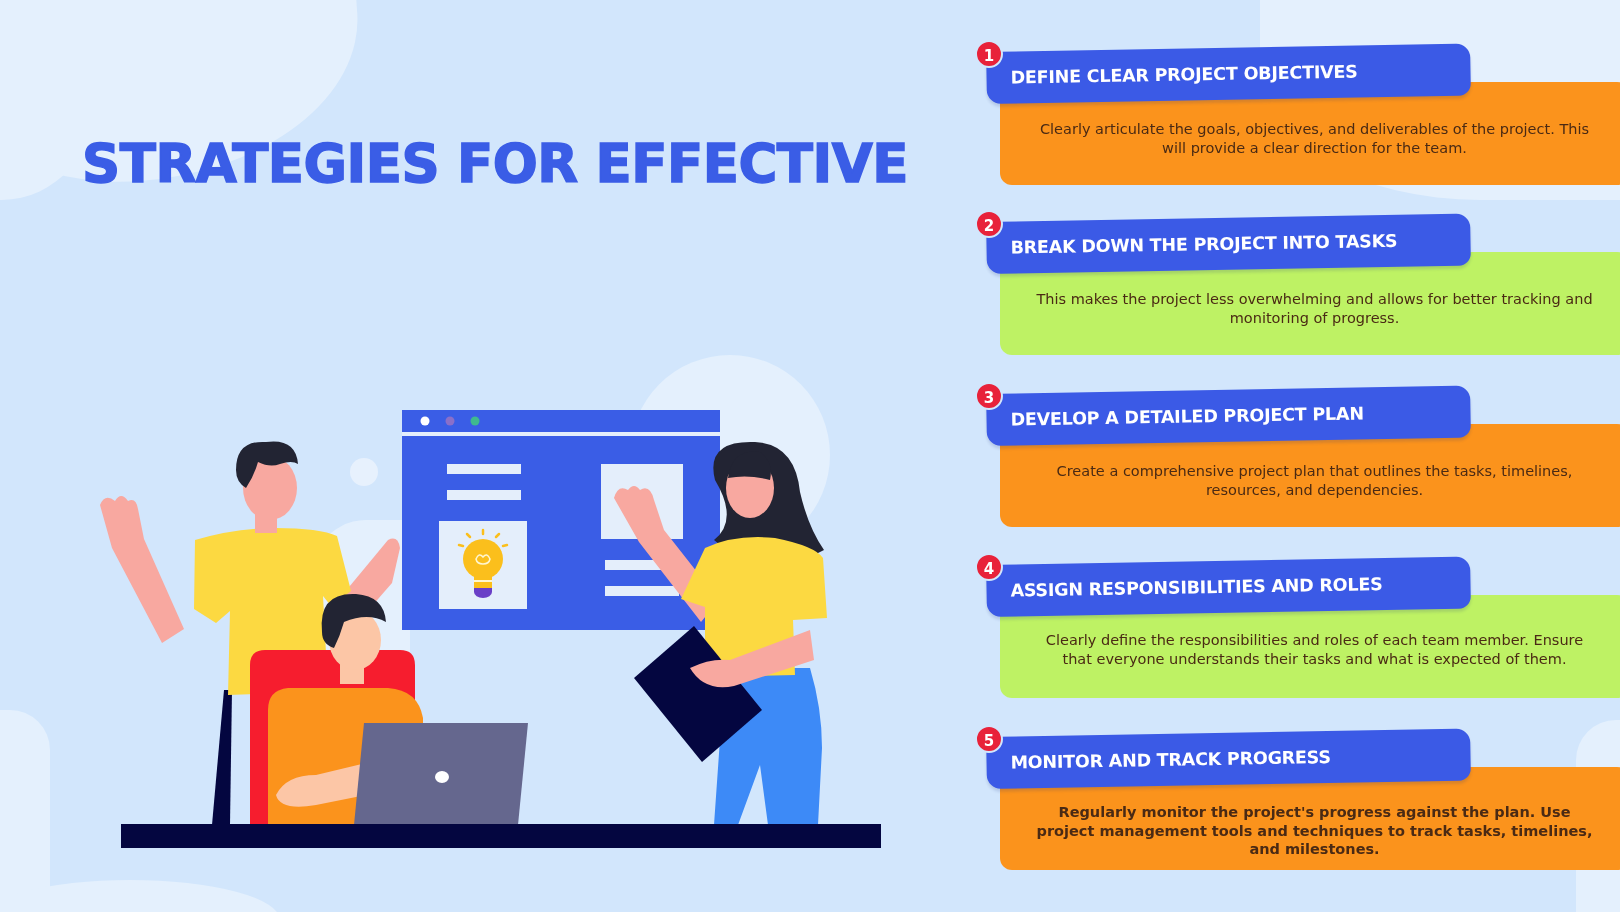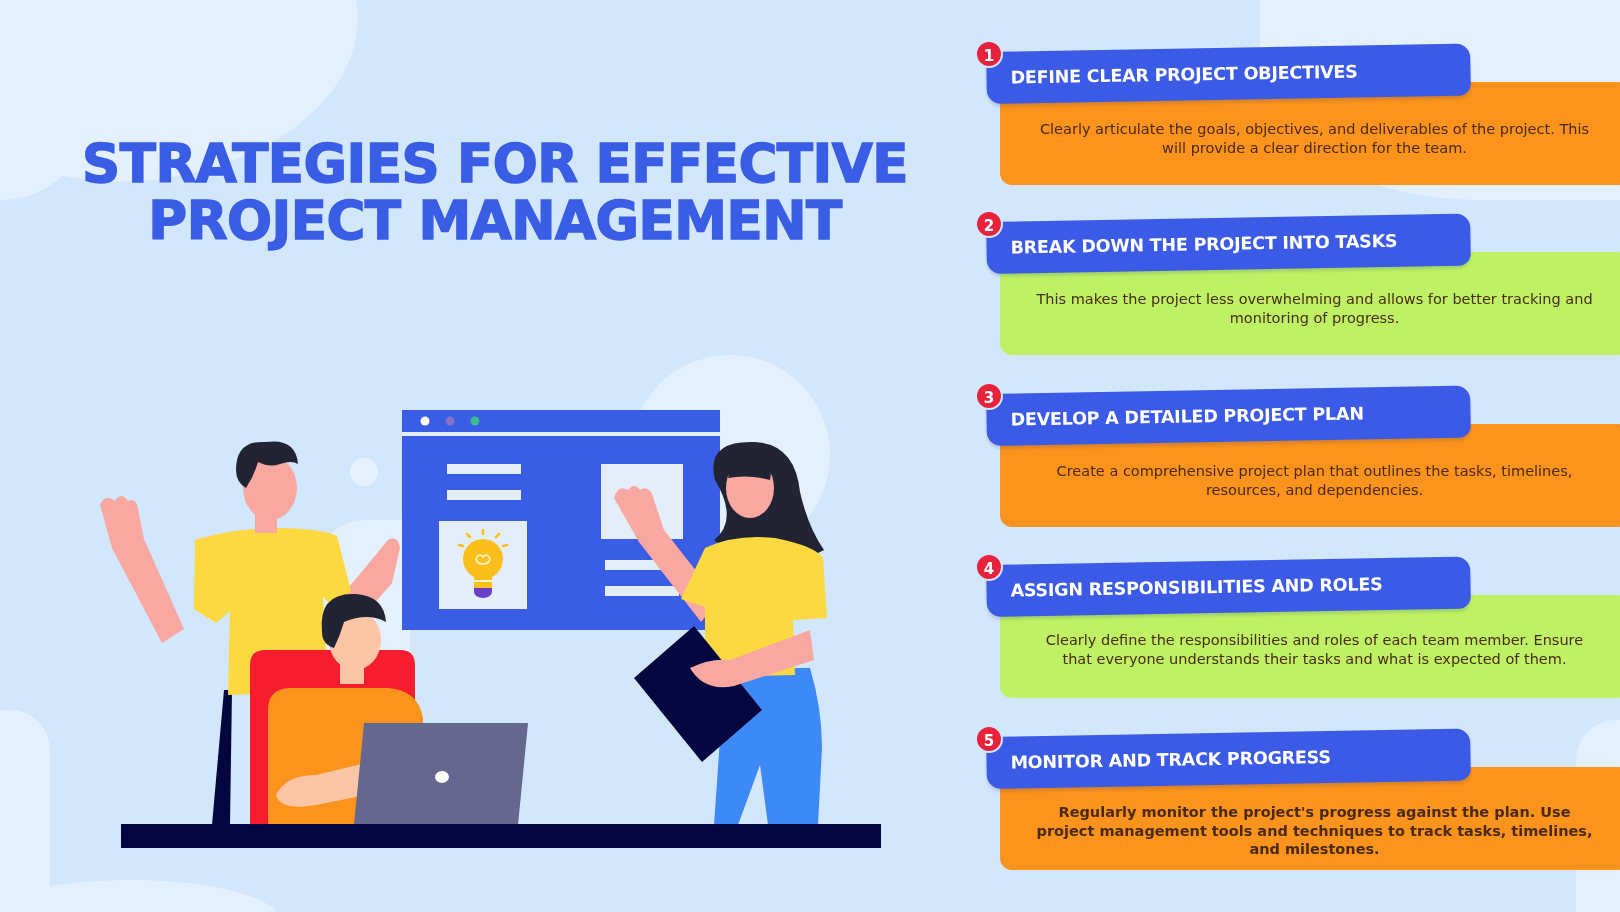--- a/index.html
+++ b/index.html
@@ -113,21 +113,20 @@
 <div class="bg-blob blob-tr"></div>
 <div class="bg-blob blob-bl"></div>
 <div class="bg-blob blob-bl2"></div>
 <div class="bg-blob blob-br"></div>
 <div class="bg-blob blob-circle"></div>
 <div class="bg-blob blob-mid"></div>
 <div class="bg-blob blob-small"></div>
 
 <h1 class="title">
   <span>STRATEGIES FOR EFFECTIVE</span>
-  <span>PROJECT MANAGEMENT</span>
 </h1>
 
 <svg class="illus" viewBox="0 0 900 912" xmlns="http://www.w3.org/2000/svg">
 
   <g>
     <rect x="402" y="410" width="318" height="220" fill="#3a5de6"></rect>
     <rect x="402" y="432" width="318" height="4" fill="#e4eefb"></rect>
     <circle cx="425" cy="421" r="4.5" fill="#ffffff"></circle>
     <circle cx="450" cy="421" r="4.5" fill="#8a6fc9"></circle>
     <circle cx="475" cy="421" r="4.5" fill="#3fb98f"></circle>

